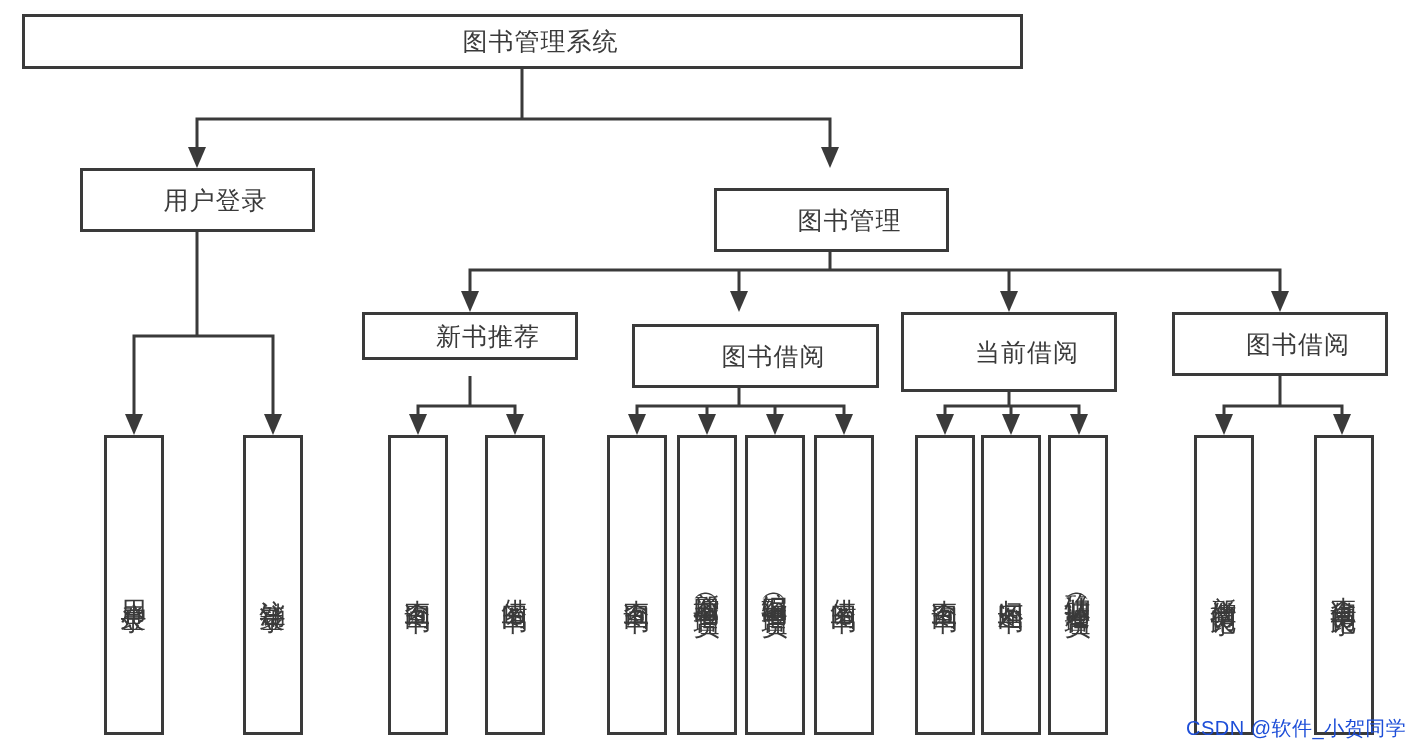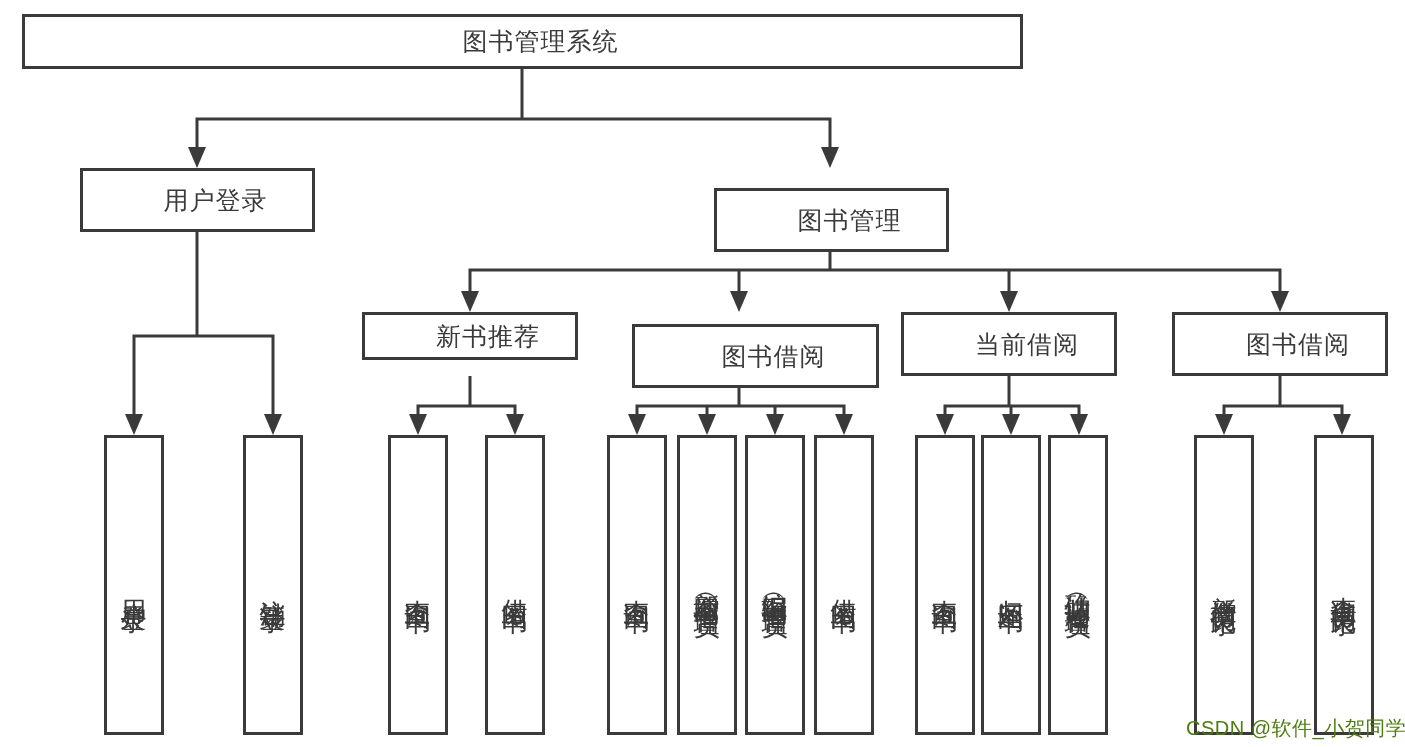--- a/index.html
+++ b/index.html
@@ -34,41 +34,41 @@
     font-size: 26px;
     letter-spacing: 3px;
     line-height: 1;
   }
   
   .n-root  { left: 22px;   top: 14px;  width: 1001px; height: 55px; }
   .n-login { left: 80px;   top: 168px; width: 235px;  height: 64px; }
   .n-mgmt  { left: 714px;  top: 168px; width: 235px;  height: 64px; margin-top: 20px; }
   .n-l3a   { left: 362px;  top: 312px; width: 216px;  height: 48px; }
   .n-l3b   { left: 632px;  top: 324px; width: 247px;  height: 64px; }
-  .n-l3c   { left: 901px;  top: 312px; width: 216px;  height: 64px; }
+  .n-l3c   { left: 901px;  top: 312px; width: 216px;  height: 80px; }
   .n-l3d   { left: 1172px; top: 312px; width: 216px;  height: 64px; }
   .v-node  { top: 435px; width: 60px; height: 300px; }
   .n-v1  { left: 104px; }
   .n-v2  { left: 243px; }
   .n-v3  { left: 388px; }
   .n-v4  { left: 485px; }
   .n-v5  { left: 607px; }
   .n-v6  { left: 677px; }
   .n-v7  { left: 745px; }
   .n-v8  { left: 814px; }
   .n-v9  { left: 915px; }
   .n-v10 { left: 981px; }
   .n-v11 { left: 1048px; }
   .n-v12 { left: 1194px; }
   .n-v13 { left: 1314px; }
   .watermark {
     position: absolute;
     left: 1186px; top: 715px;
     font-size: 20px;
-    color: #4d7c0f;
+    color: #1d4ed8;
     letter-spacing: 0.5px;
     z-index: 2;
     white-space: nowrap;
   }
 </style>
 </head>
 <body>
 
 <svg id="connectors" viewBox="0 0 1405 747" xmlns="http://www.w3.org/2000/svg">
   <g stroke="#3a3a3a" stroke-width="3" fill="none">

